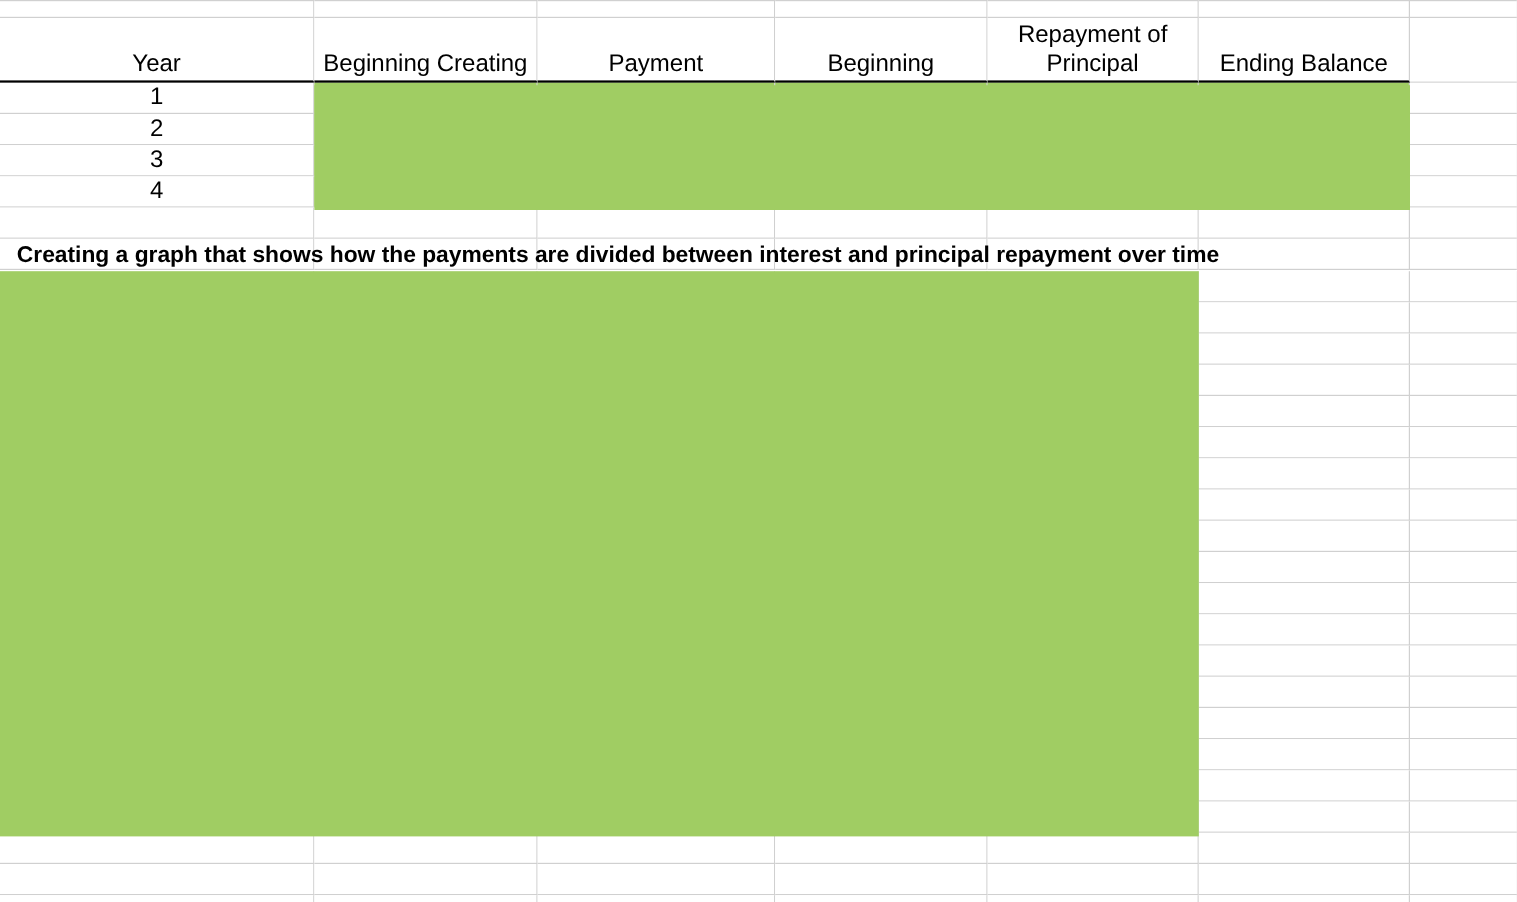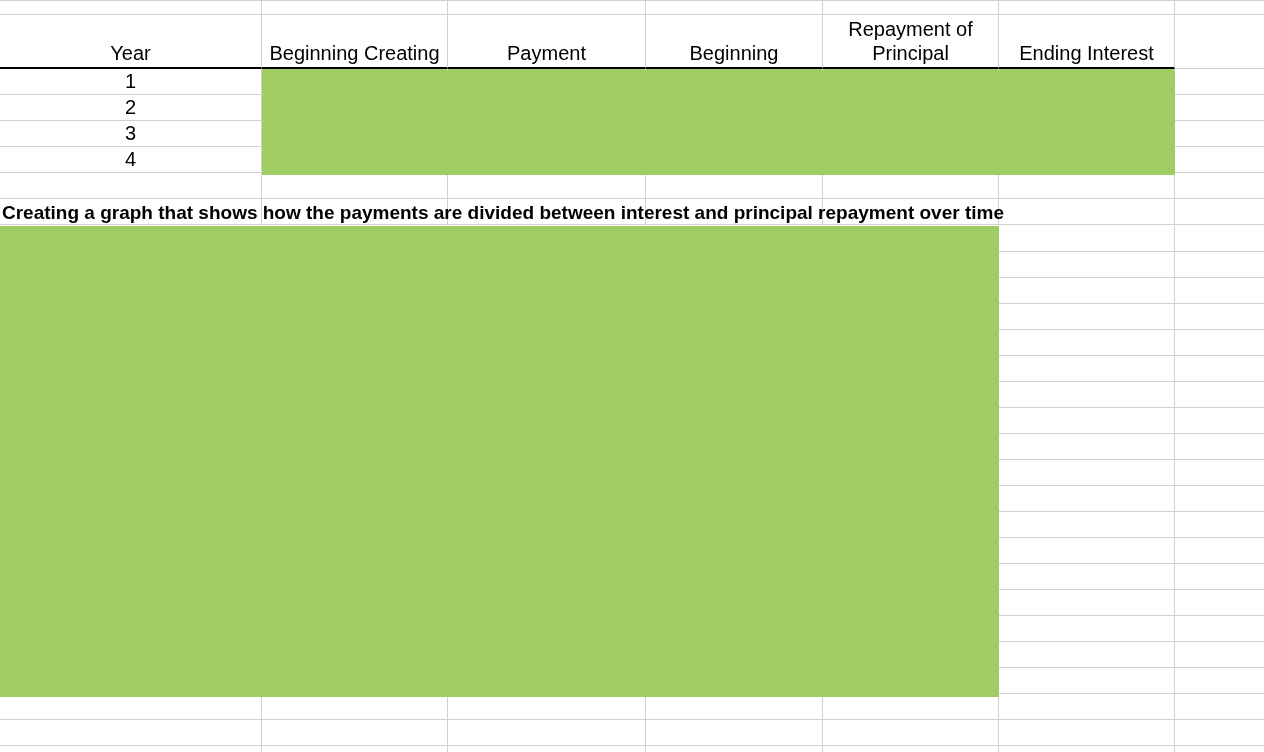--- a/index.html
+++ b/index.html
@@ -94,21 +94,21 @@
     <div class="cell">
         <span>Payment</span>
       </div>
     <div class="cell">
         <span>Beginning</span>
       </div>
     <div class="cell">
         <span>Repayment of Principal</span>
       </div>
     <div class="cell">
-        <span>Ending Interest</span>
+        <span>Ending Balance</span>
       </div>
     <div class="cell no-bottom-black"></div>
   </div>
 
   <div class="cell">
       <span>1</span>
     </div>
   <div class="cell highlight"></div>
   <div class="cell highlight"></div>
   <div class="cell highlight"></div>
@@ -159,21 +159,21 @@
   <div class="cell"></div>
   <div class="cell"></div>
   <div class="cell"></div>
   <div class="cell"></div>
   <div class="cell"></div>
 
 </div>
 
 <div class="merged" style="top:71px; left:262px; width:913px; height:104px;"></div>
 
-<div class="desc-text" style="top:202px; left:2px;">Creating a graph that shows how the payments are divided between interest and principal repayment over time</div>
+<div class="desc-text" style="top:202px; left:14px;">Creating a graph that shows how the payments are divided between interest and principal repayment over time</div>
 
 <div class="merged" style="top:226px; left:0px; width:999px; height:471px;"></div>
 
 <div style="position:absolute; top:226px; left:0; width:1265px;">
   <div class="grid">
 
   <div class="cell"></div>
       <div class="cell"></div>
       <div class="cell"></div>
       <div class="cell"></div>

